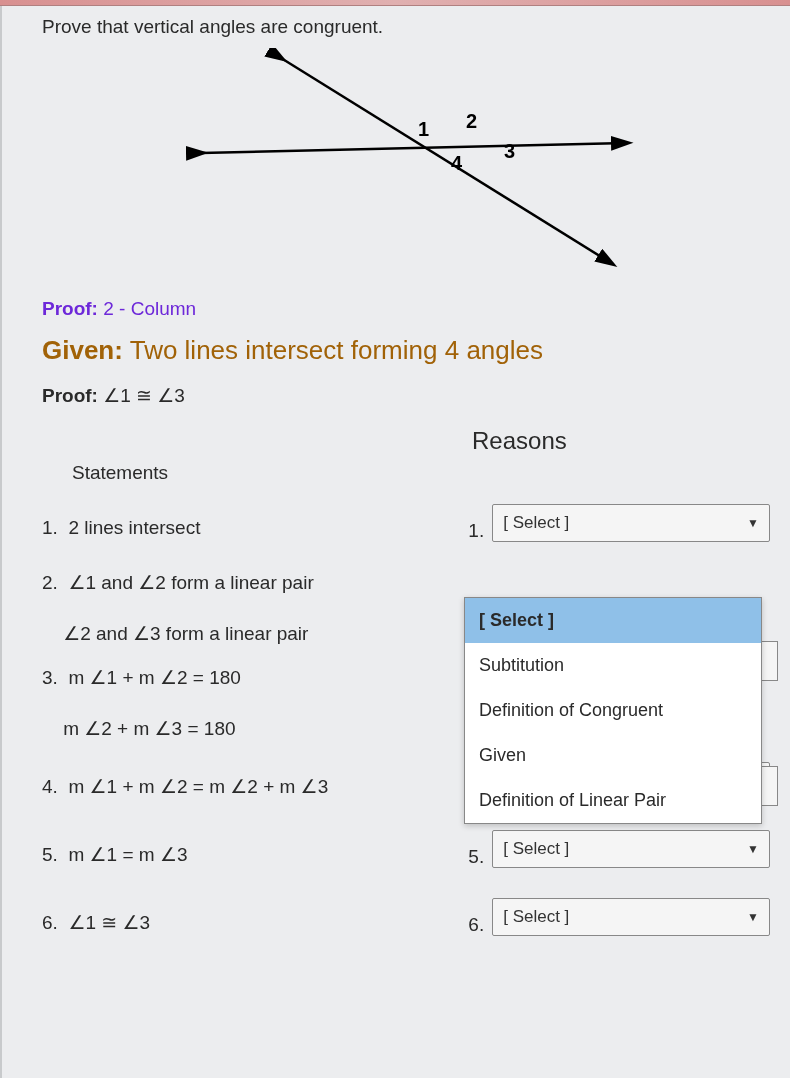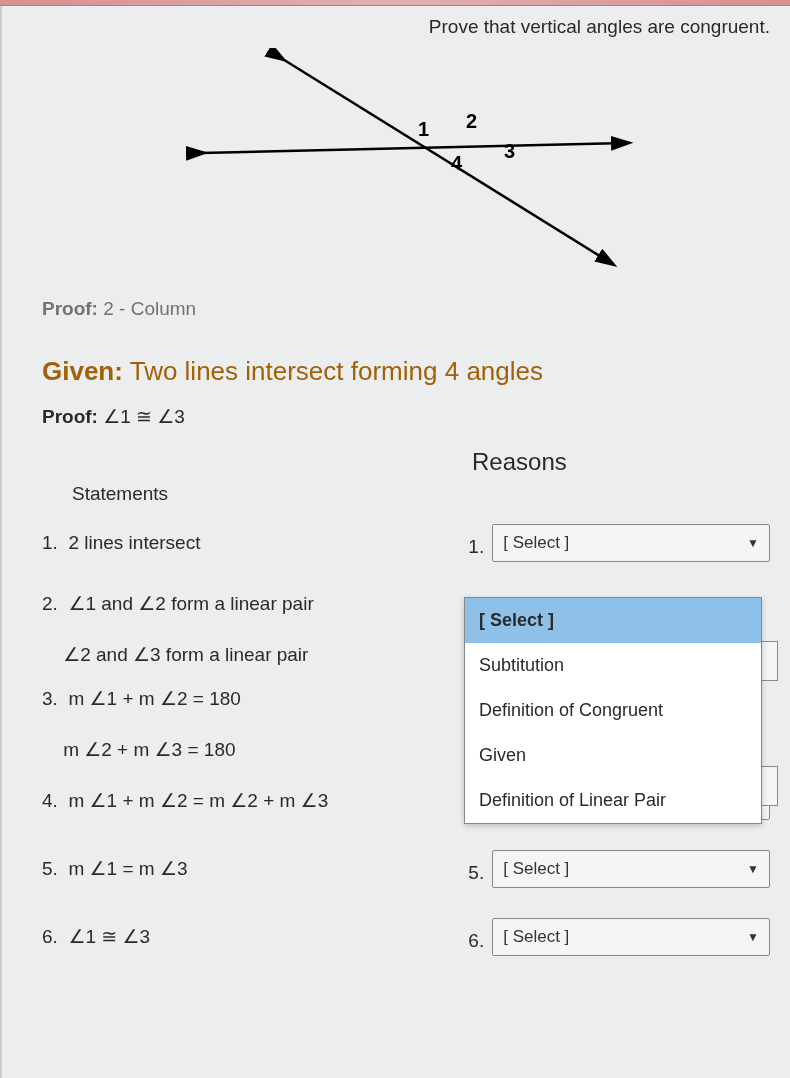--- a/index.html
+++ b/index.html
@@ -21,32 +21,31 @@
     padding: 10px 20px 20px 40px;
     border-left: 2px solid #c8cacc;
     height: calc(100% - 6px);
     position: relative;
   }
   .prompt {
     font-size: 19px;
     color: #2a2a2a;
     font-weight: 500;
     margin-bottom: 10px;
-    text-align: right;
   }
   .diagram {
     width: 480px;
     height: 230px;
     margin: 0 auto 20px auto;
     display: block;
   }
   .proof-header {
     font-size: 19px;
-    color: #737373;
-    margin: 8px 0 36px 0;
+    color: #6d28d9;
+    margin: 8px 0 15px 0;
   }
   .given {
     font-size: 26px;
     color: #a16207;
     margin-bottom: 18px;
   }
   .prove {
     font-size: 19px;
     color: #2a2a2a;
     margin-bottom: 20px;
@@ -61,21 +60,21 @@
     color: #2a2a2a;
     padding-left: 30px;
     margin-top: 35px;
   }
   .col-reasons {
     font-size: 24px;
     color: #2a2a2a;
   }
   .proof-row {
     display: flex;
-    align-items: center;
+    align-items: flex-end;
     margin-bottom: 28px;
     min-height: 40px;
   }
   .statement {
     width: 430px;
     font-size: 19px;
     color: #2a2a2a;
     line-height: 1.4;
   }
   .statement .sub {

